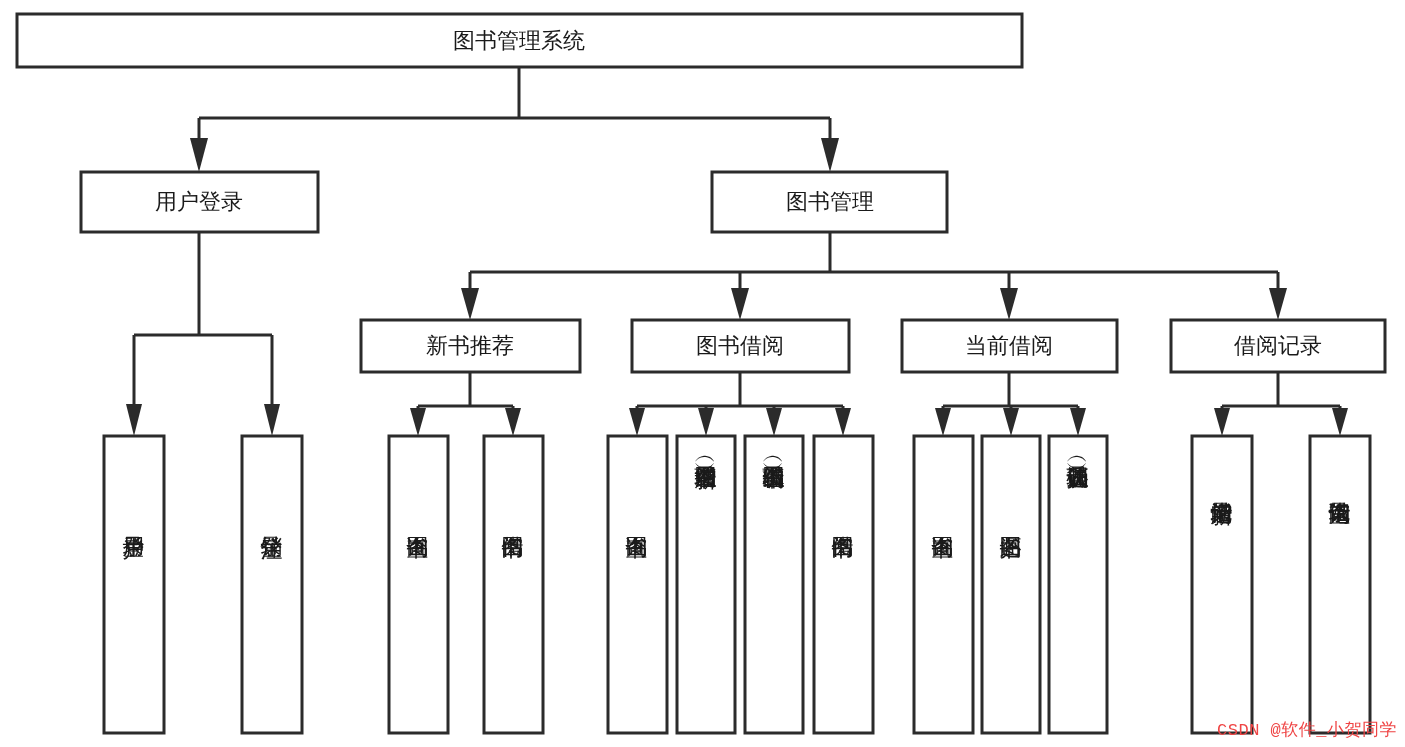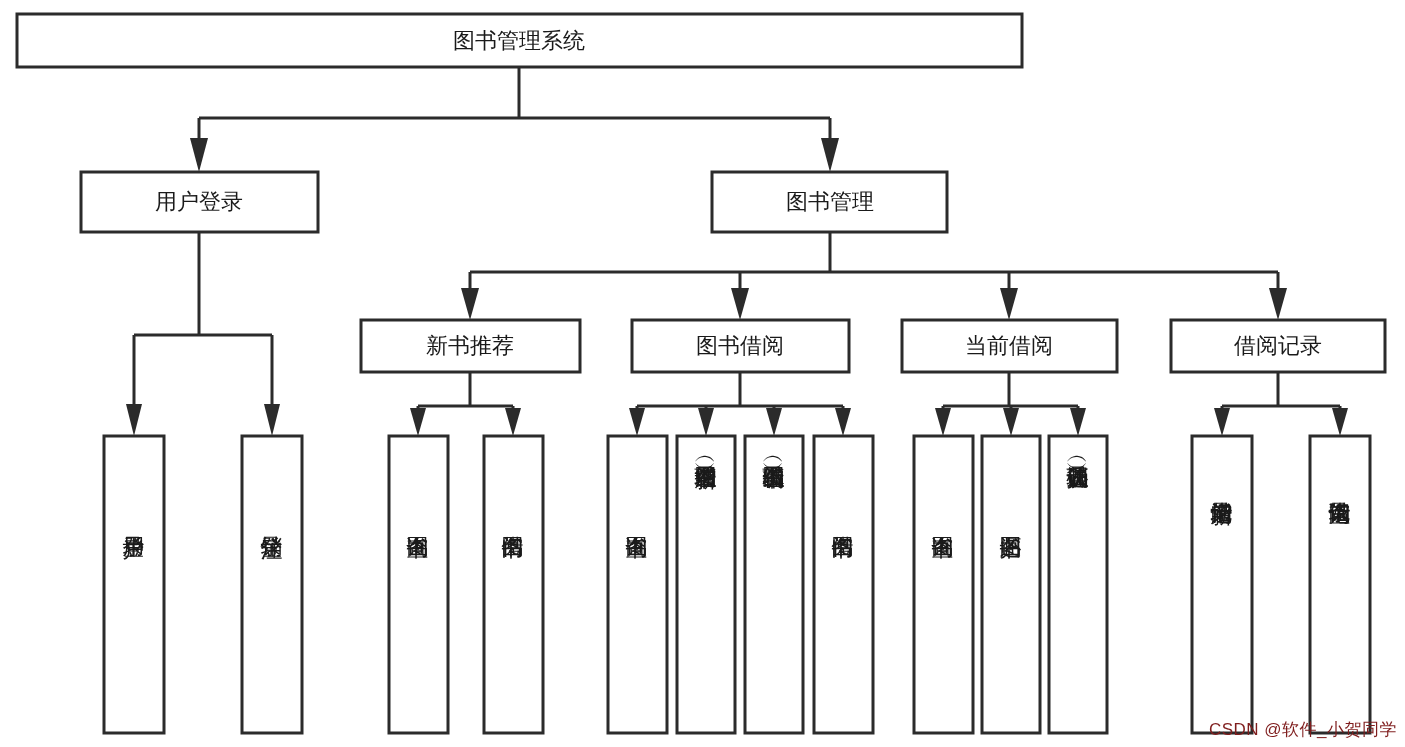--- a/index.html
+++ b/index.html
@@ -49,22 +49,22 @@
     font-family: "DejaVu Sans", "Liberation Sans", sans-serif;
     writing-mode: vertical-rl;
     text-orientation: upright;
     text-anchor: middle;
   }
   .watermark {
     position: absolute;
     right: 8px;
     bottom: 6px;
     font-size: 17px;
-    color: #7f1d1d;
-    font-family: Liberation Sans, sans-serif;
+    color: #ef4444;
+    font-family: Liberation Mono, monospace;
     letter-spacing: 0.5px;
     white-space: nowrap;
     user-select: none;
     text-align: right;
   }
 </style>
 </head>
 <body>
 
 <svg id="diagram" viewBox="0 0 1405 747" xmlns="http://www.w3.org/2000/svg">

